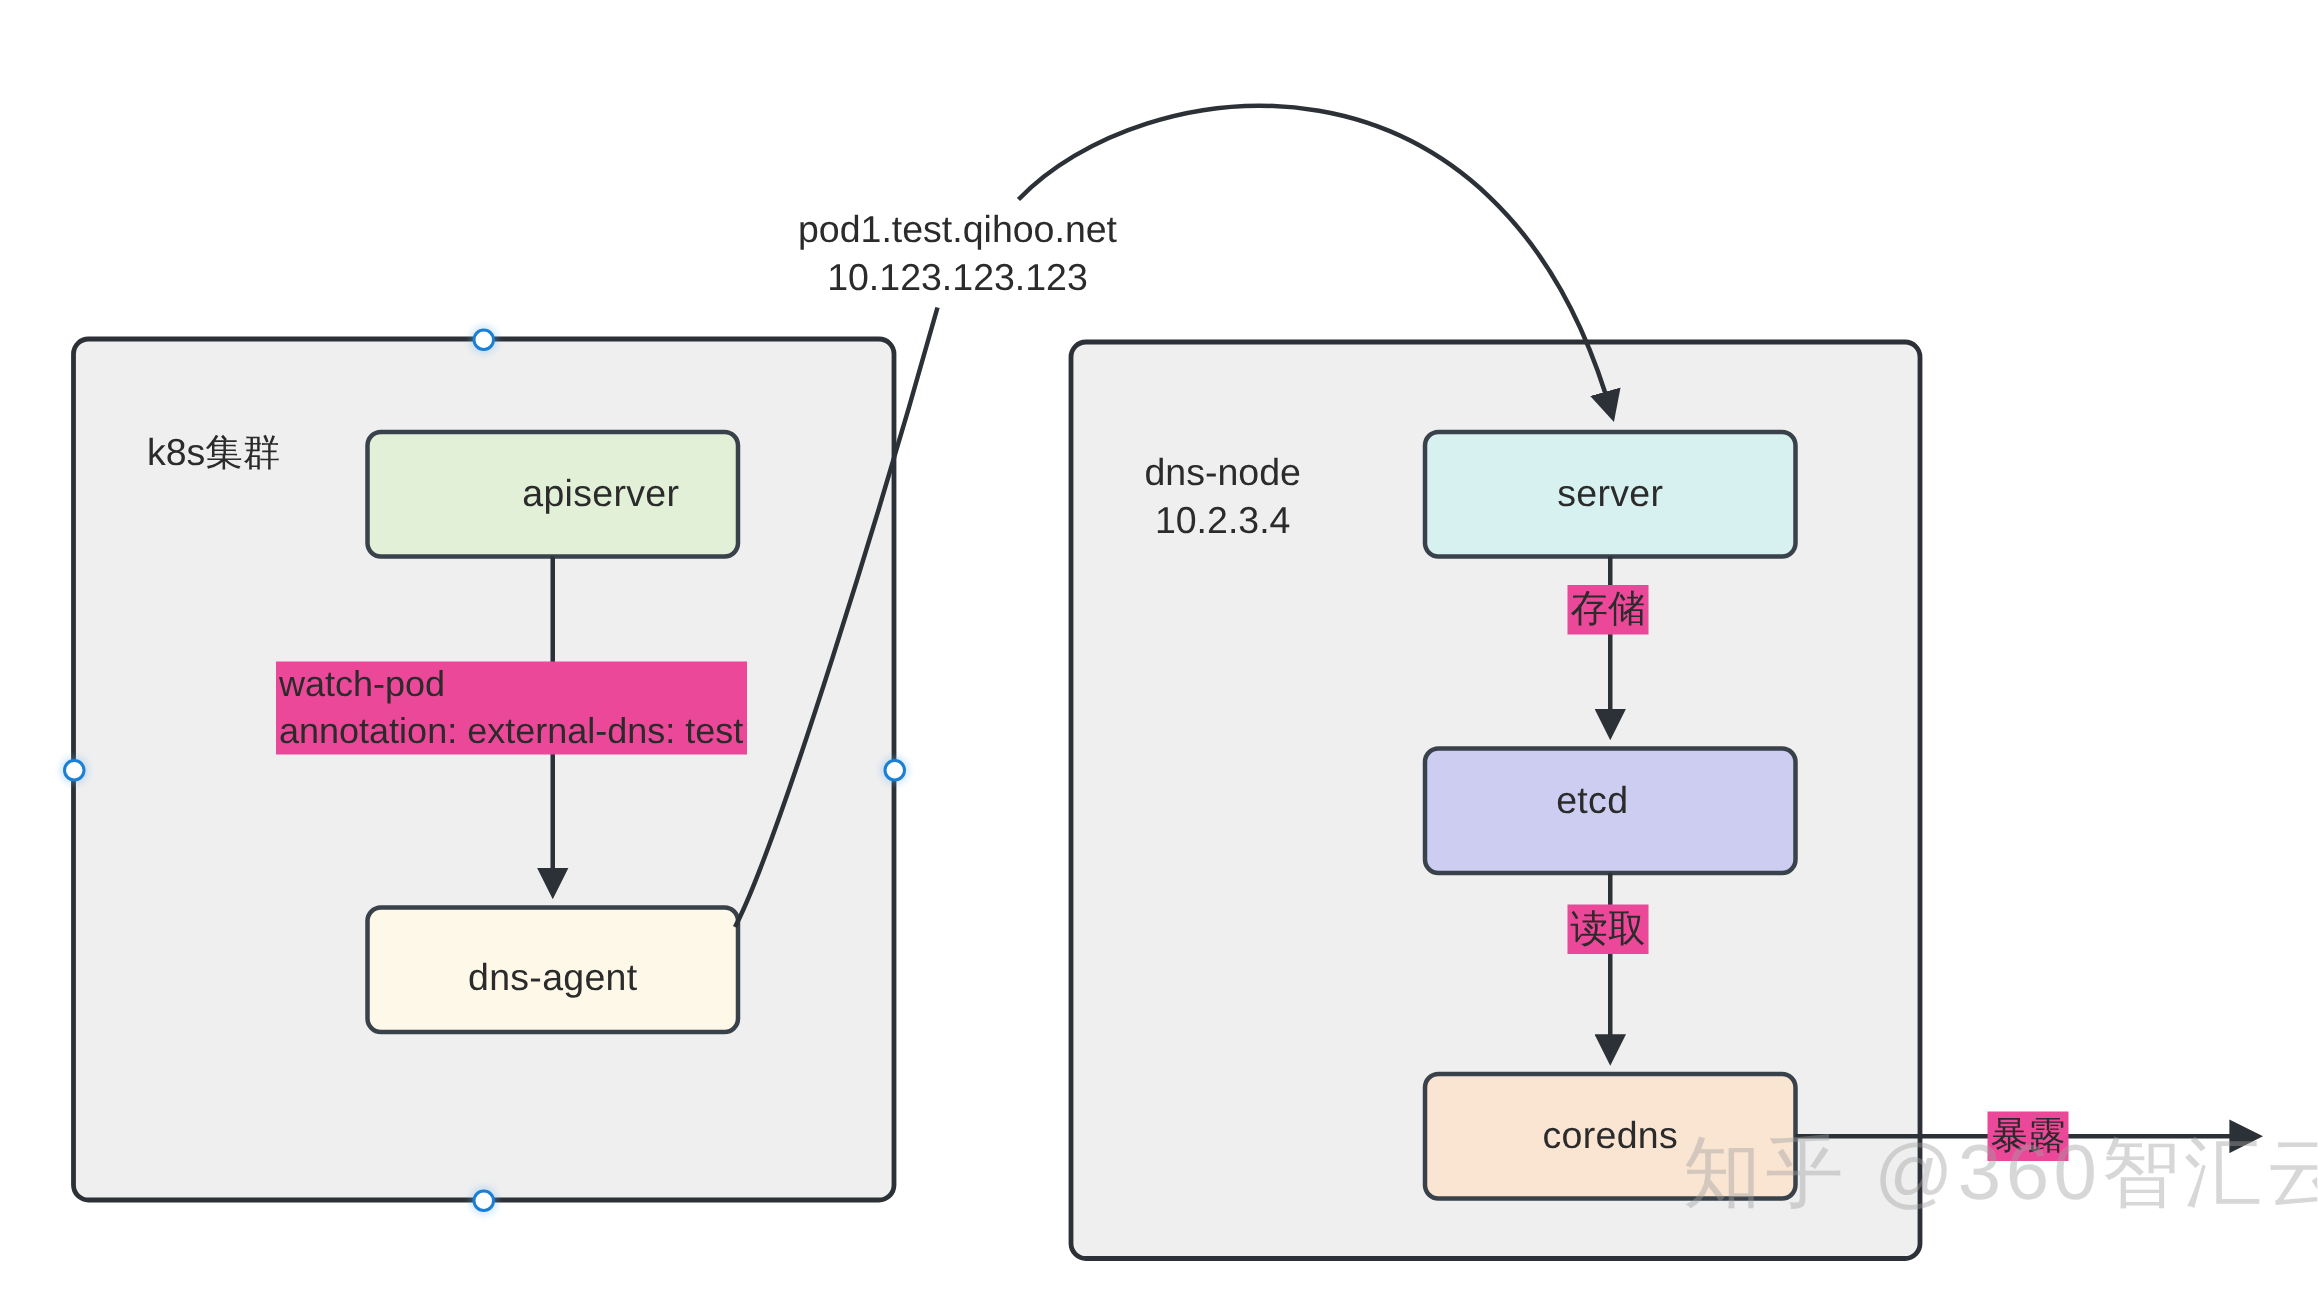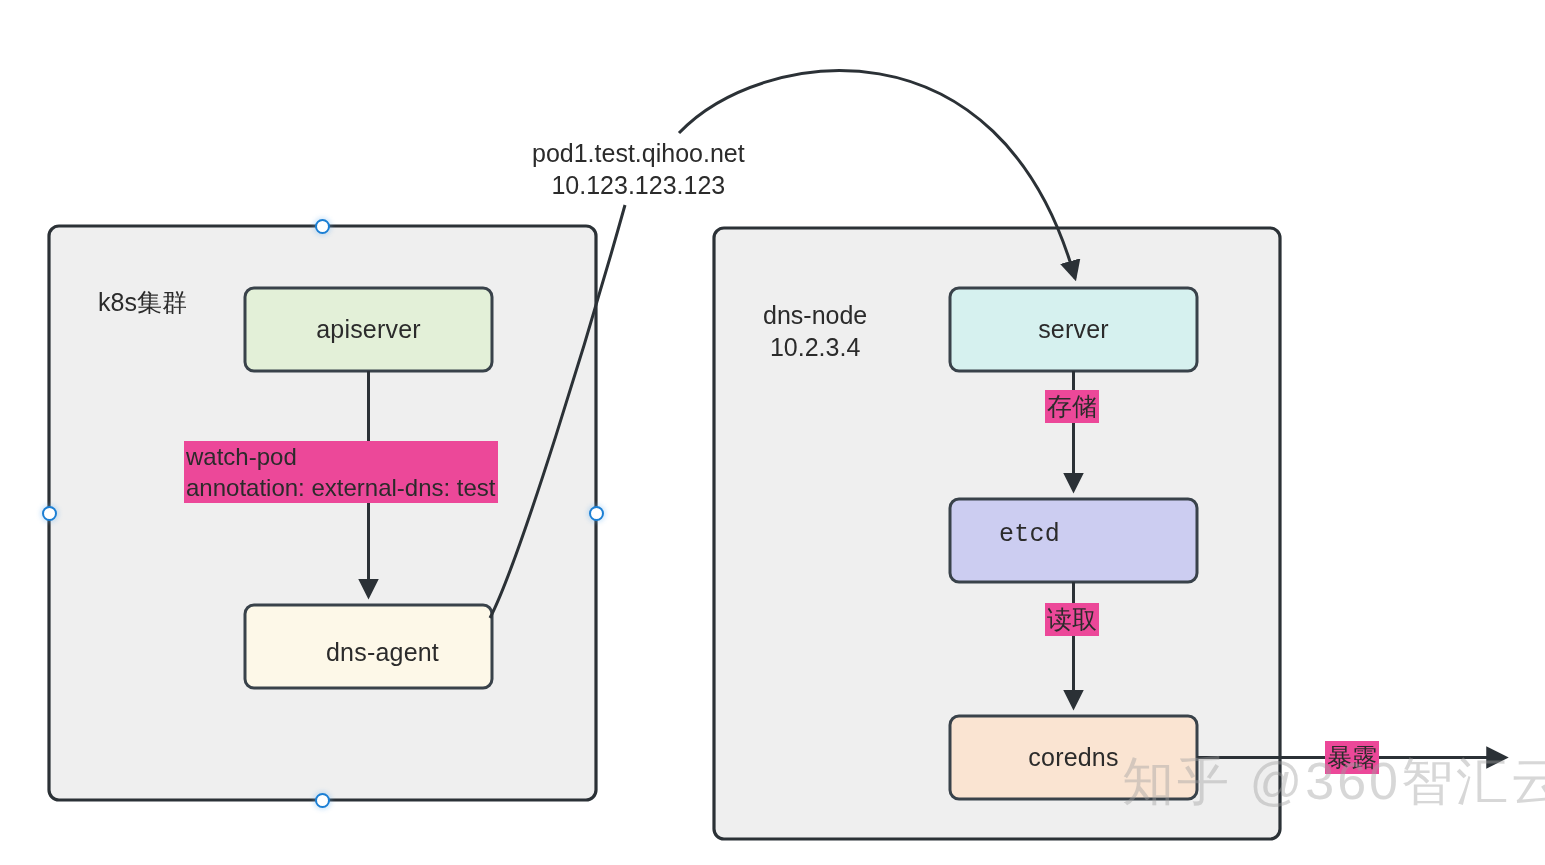--- a/index.html
+++ b/index.html
@@ -120,27 +120,27 @@
 
     <path d="M 1073.5 582 L 1073.5 707" fill="none" stroke="#2b3136" stroke-width="3" marker-end="url(#arrowSolid)"></path>
 
     <path d="M 1197 757.5 L 1505 757.5" fill="none" stroke="#2b3136" stroke-width="3" marker-end="url(#arrowSolidThin)"></path>
 
     <path d="M 490 618 C 520 560, 590 330, 625 205" fill="none" stroke="#2b3136" stroke-width="3"></path>
 
     <path d="M 679 133 C 760 48, 1000 12, 1075 278" fill="none" stroke="#2b3136" stroke-width="3" marker-end="url(#arrowSolid)"></path>
   </svg>
 
-  <div class="node-label" style="left:245px; top:288px; width:247px; height:83px;">apiserver</div>
+  <div class="node-label" style="left:245px; top:288px; width:247px; height:83px;padding-left:32px;">apiserver</div>
 
-  <div class="node-label" style="left:245px; top:605px; width:247px; height:94px;margin-left:14px;">dns-agent</div>
+  <div class="node-label" style="left:245px; top:605px; width:247px; height:94px;">dns-agent</div>
 
   <div class="node-label" style="left:950px; top:288px; width:247px; height:83px;">server</div>
 
-  <div class="node-label" style="left:906px; top:499px; width:247px; height:71px;font-family:Liberation Mono, monospace;">etcd</div>
+  <div class="node-label" style="left:938px; top:499px; width:247px; height:71px;">etcd</div>
 
   <div class="node-label" style="left:950px; top:716px; width:247px; height:83px;">coredns</div>
 
   <div class="group-caption" style="left:98px; top:286px;">k8s集群</div>
 
   <div class="group-caption" style="left:763px; top:299px; text-align:center;">
     <div>dns-node</div>
     <div>10.2.3.4</div>
   </div>
 

